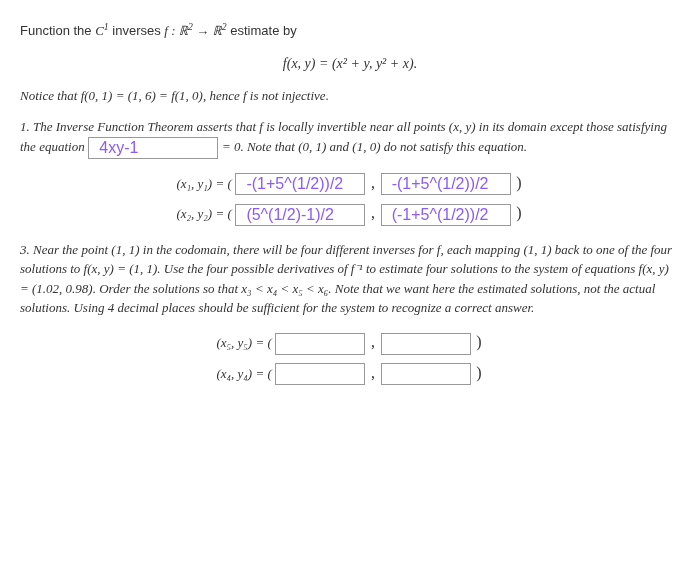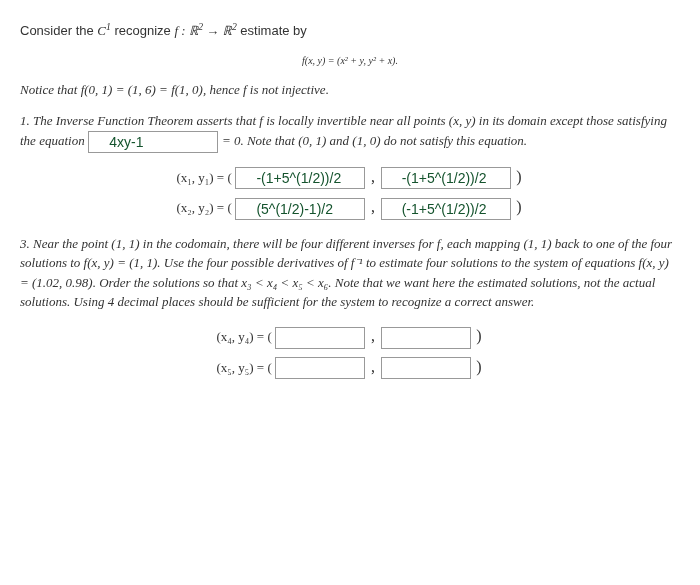--- a/index.html
+++ b/index.html
@@ -14,51 +14,52 @@
     line-height: 1.5;
   }
   .content { max-width: 660px; }
   .para { margin: 0 0 12px 0; }
   .math { font-family: 'Times New Roman', serif; font-style: italic; }
   .center-eq {
     text-align: center;
     margin: 6px 0 12px 0;
     font-family: 'Times New Roman', serif;
     font-style: italic;
-    font-size: 10px;
+    font-size: 14px;
   }
   .sup { vertical-align: super; font-size: 0.75em; }
   input[type="text"] {
     border: 1px solid #999;
-    padding: 3px 20px;
-    font-size: 14px;
+    padding: 3px 10px;
+    font-size: 16px;
     height: 22px;
     vertical-align: middle;
     background: #fff;
-    color: #14532d;
+    color: #8b5cf6;
   }
   .inp-md { width: 130px; }
   .inp-blank { width: 90px; }
   .eq-row {
     text-align: center;
     margin: 6px 0;
   }
   .eq-label {
     font-family: 'Times New Roman', serif;
+    font-style: italic;
     display: inline-block;
   }
   .paren { font-family: 'Times New Roman', serif; font-style: normal; font-size: 16px; padding: 0 2px;}
 </style>
 </head>
 <body>
 
 <div class="content">
 
   <div class="para">
-    <span>Consider the </span><span class="math">C</span><span class="math sup">1</span><span> recognize </span><span class="math">f : ℝ</span><span class="math sup">2</span><span class="math"> → ℝ</span><span class="math sup">2</span><span> estimate by</span>
+    <span>Function the </span><span class="math">C</span><span class="math sup">1</span><span> inverses </span><span class="math">f : ℝ</span><span class="math sup">2</span><span class="math"> → ℝ</span><span class="math sup">2</span><span> estimate by</span>
   </div>
 
   <div class="center-eq">f(x, y) = (x² + y, y² + x).</div>
 
   <div class="para">
     <span class="math">Notice that f(0, 1) = (1, 6) = f(1, 0), hence f is not injective.</span>
   </div>
 
   <div class="para">
     <span class="math">1. The Inverse Function Theorem asserts that f is locally invertible near all points (x, y) in its domain except those satisfying the equation</span>
@@ -82,29 +83,29 @@
     <input type="text" class="inp-md" value="(-1+5^(1/2))/2" style="">
     <span class="paren">)</span>
   </div>
 
   <div class="para" style="margin-top:14px">
     <span class="math">3. Near the point (1, 1) in the codomain, there will be four different inverses for f, each mapping (1, 1) back to one of the four solutions to f(x, y) = (1, 1). Use the four possible derivatives of f⁻¹ to estimate four solutions to the system of equations f(x, y) = (1.02, 0.98). Order the solutions so that x₃ &lt; x₄ &lt; x₅ &lt; x₆. Note that we want here the estimated solutions, not the actual solutions. Using 4 decimal places should be sufficient for the system to recognize a correct answer.</span>
   </div>
 
 
   <div class="eq-row">
-    <span class="eq-label">(x₄, y₄) = (</span>
+    <span class="eq-label">(x₅, y₅) = (</span>
     <input type="text" class="inp-blank" value="" style="">
     <span class="paren">,</span>
     <input type="text" class="inp-blank" value="" style="">
     <span class="paren">)</span>
   </div>
 
   <div class="eq-row">
-    <span class="eq-label">(x₅, y₅) = (</span>
+    <span class="eq-label">(x₄, y₄) = (</span>
     <input type="text" class="inp-blank" value="" style="">
     <span class="paren">,</span>
     <input type="text" class="inp-blank" value="" style="">
     <span class="paren">)</span>
   </div>
 
 
 </div>
 
 </body></html>

